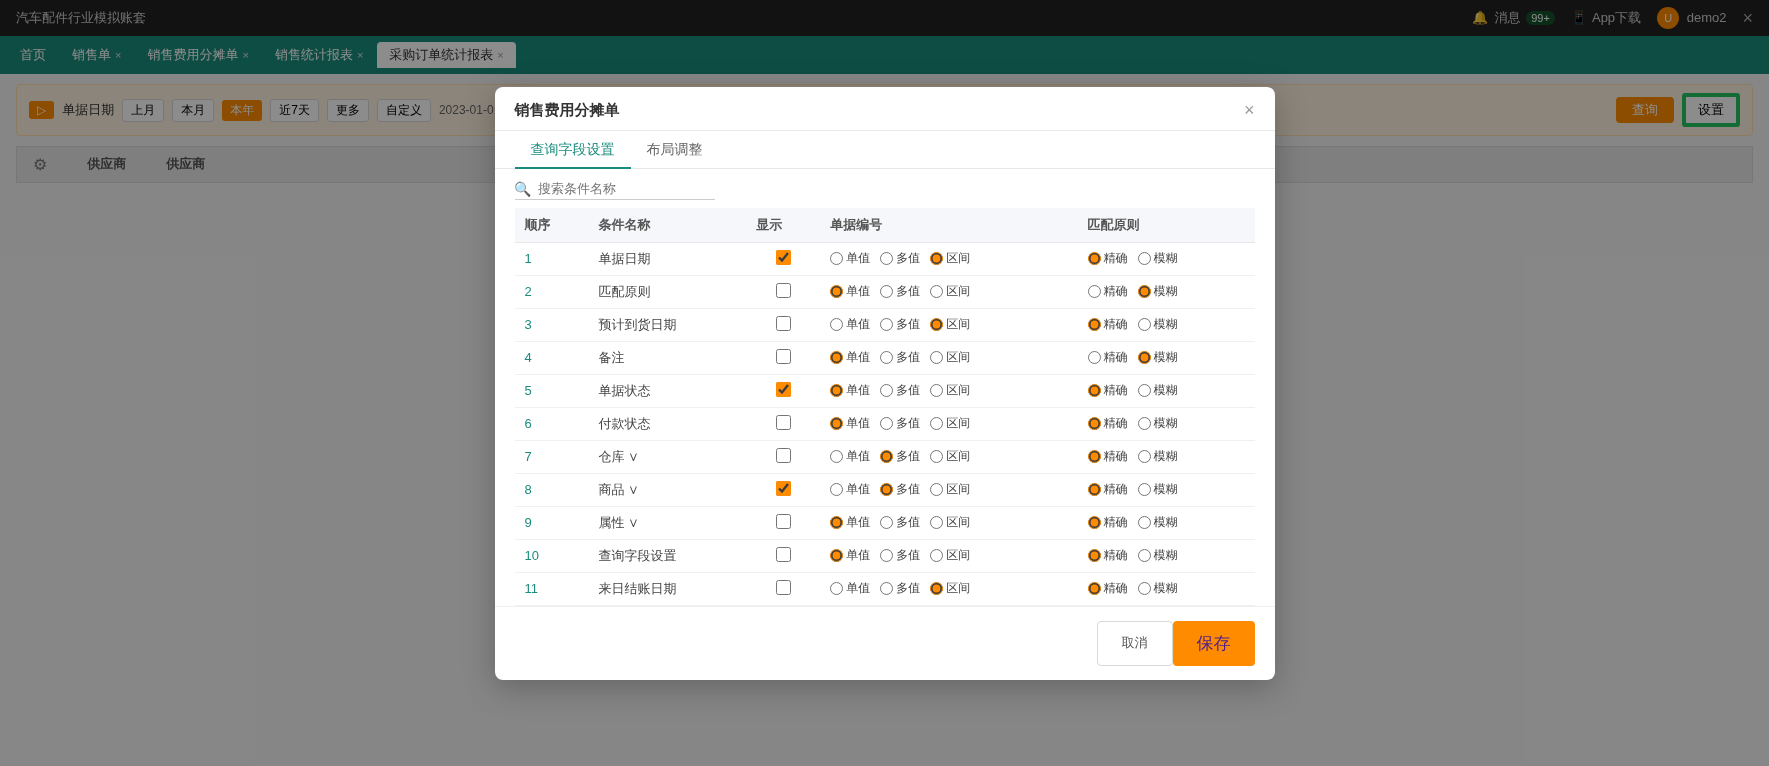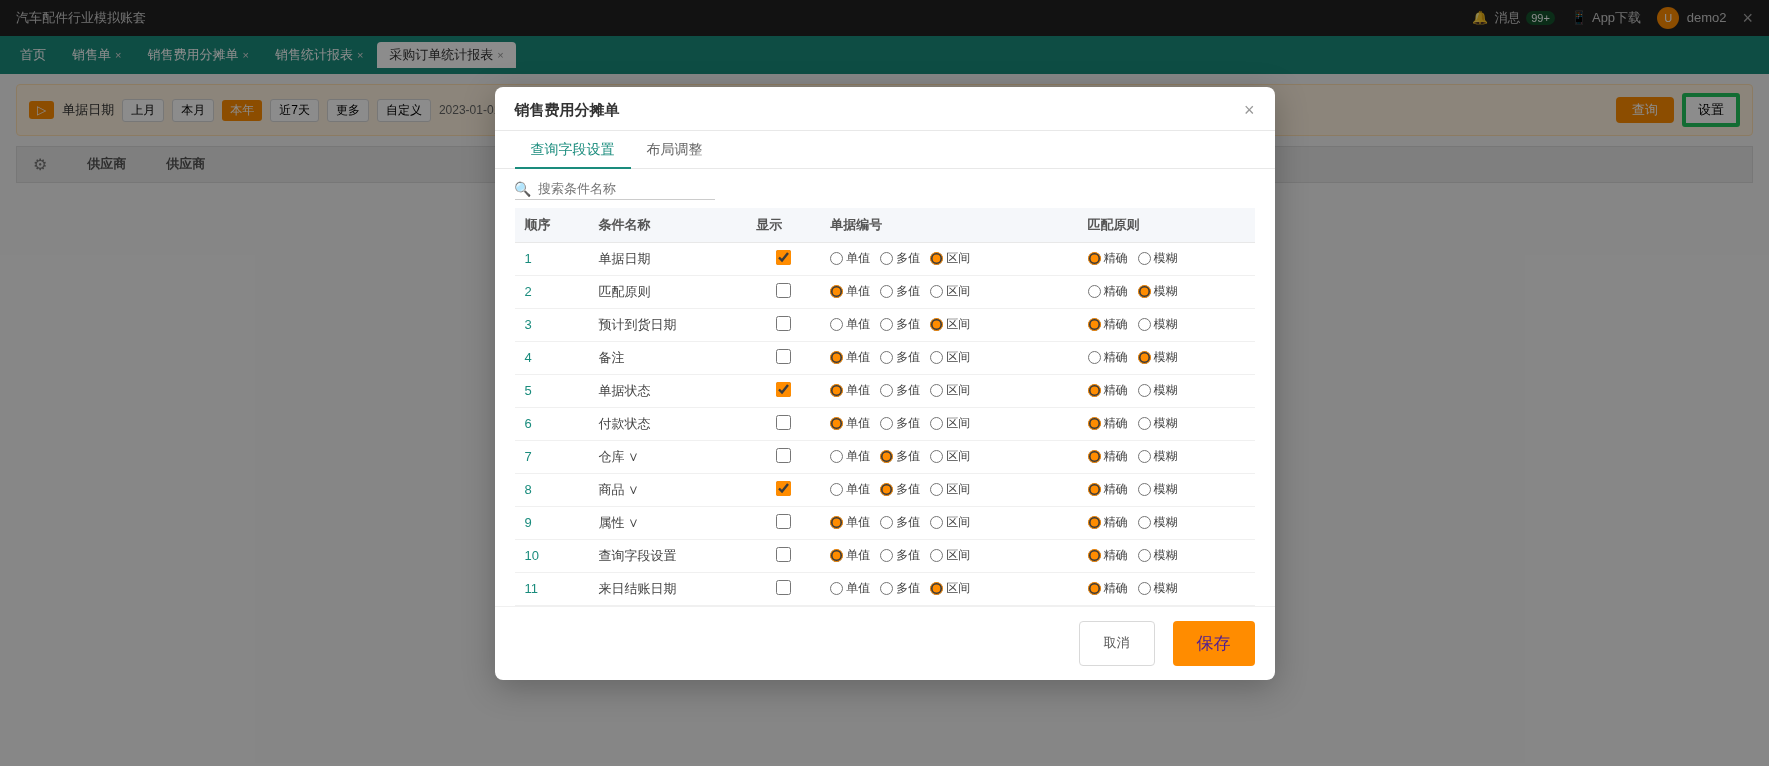--- a/index.html
+++ b/index.html
@@ -157,21 +157,21 @@
     input[type="radio"] {
       accent-color: #ff8c00;
       cursor: pointer;
     }
 
     
     .modal-footer {
       padding: 14px 20px;
       display: flex;
       justify-content: flex-end;
-      gap: 18px;
+      gap: 0;
       border-top: 1px solid #f0f0f0;
     }
     .btn-cancel {
       padding: 7px 24px;
       border: 1px solid #d9d9d9;
       border-radius: 4px;
       background: #fff;
       cursor: pointer;
       font-size: 13px;
       color: #555;

